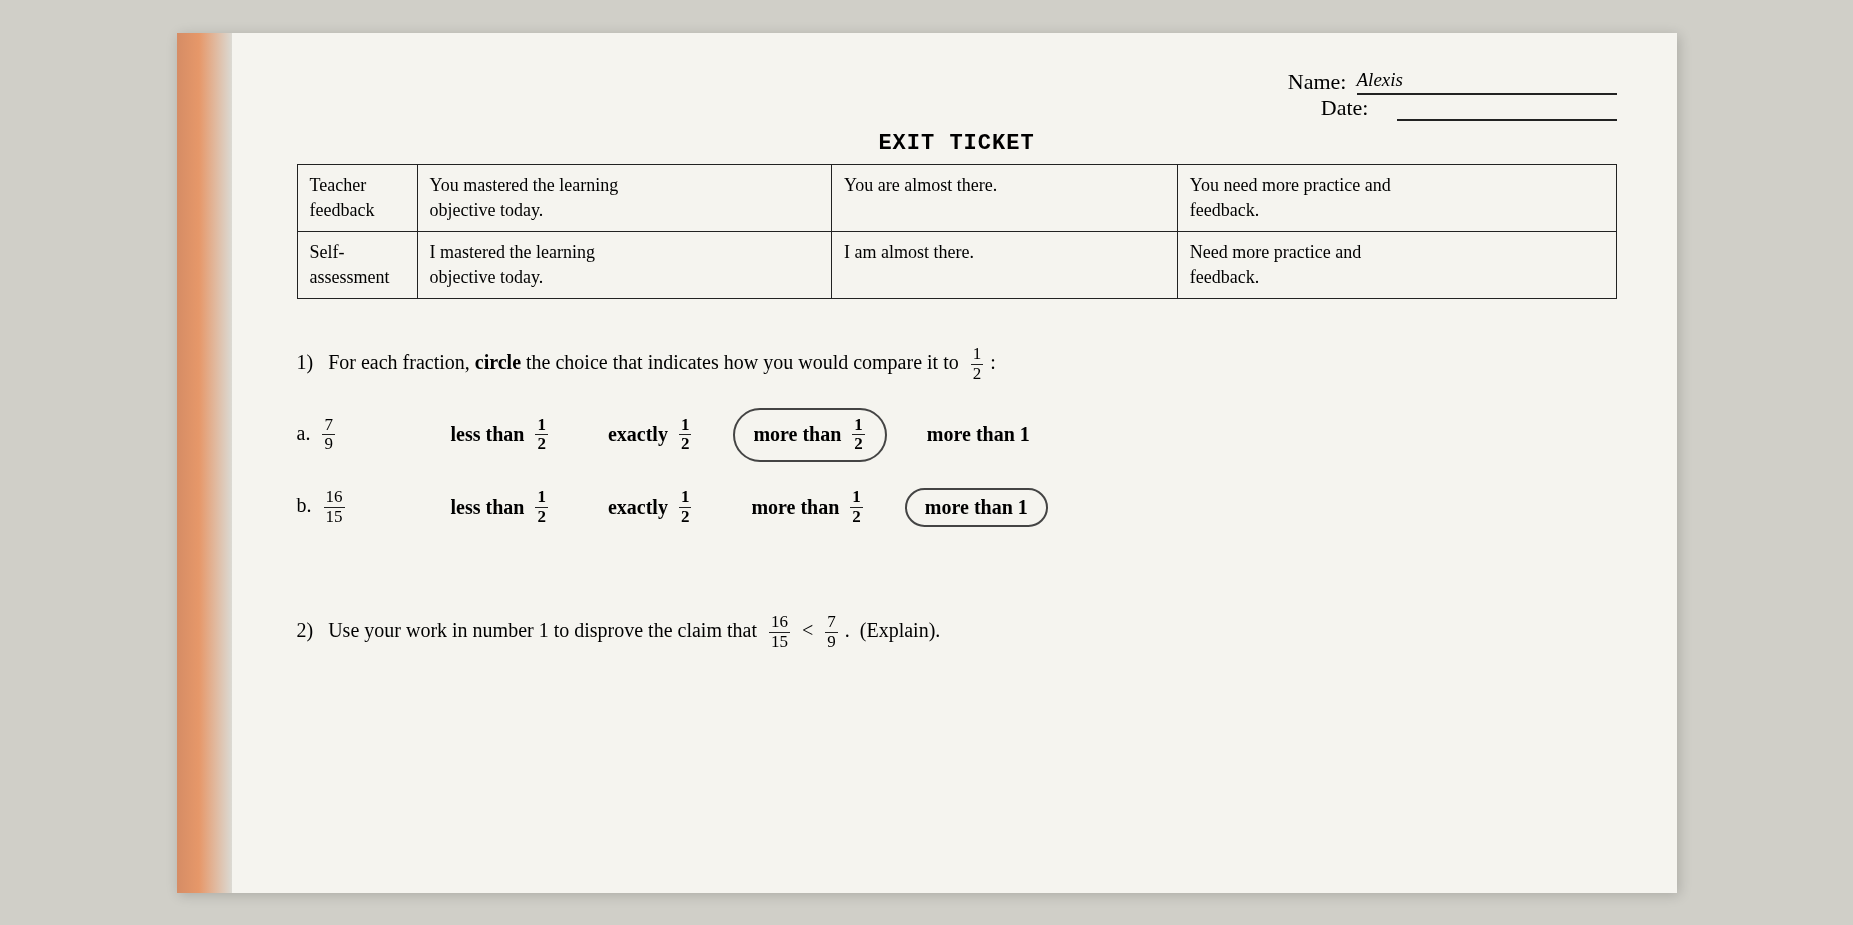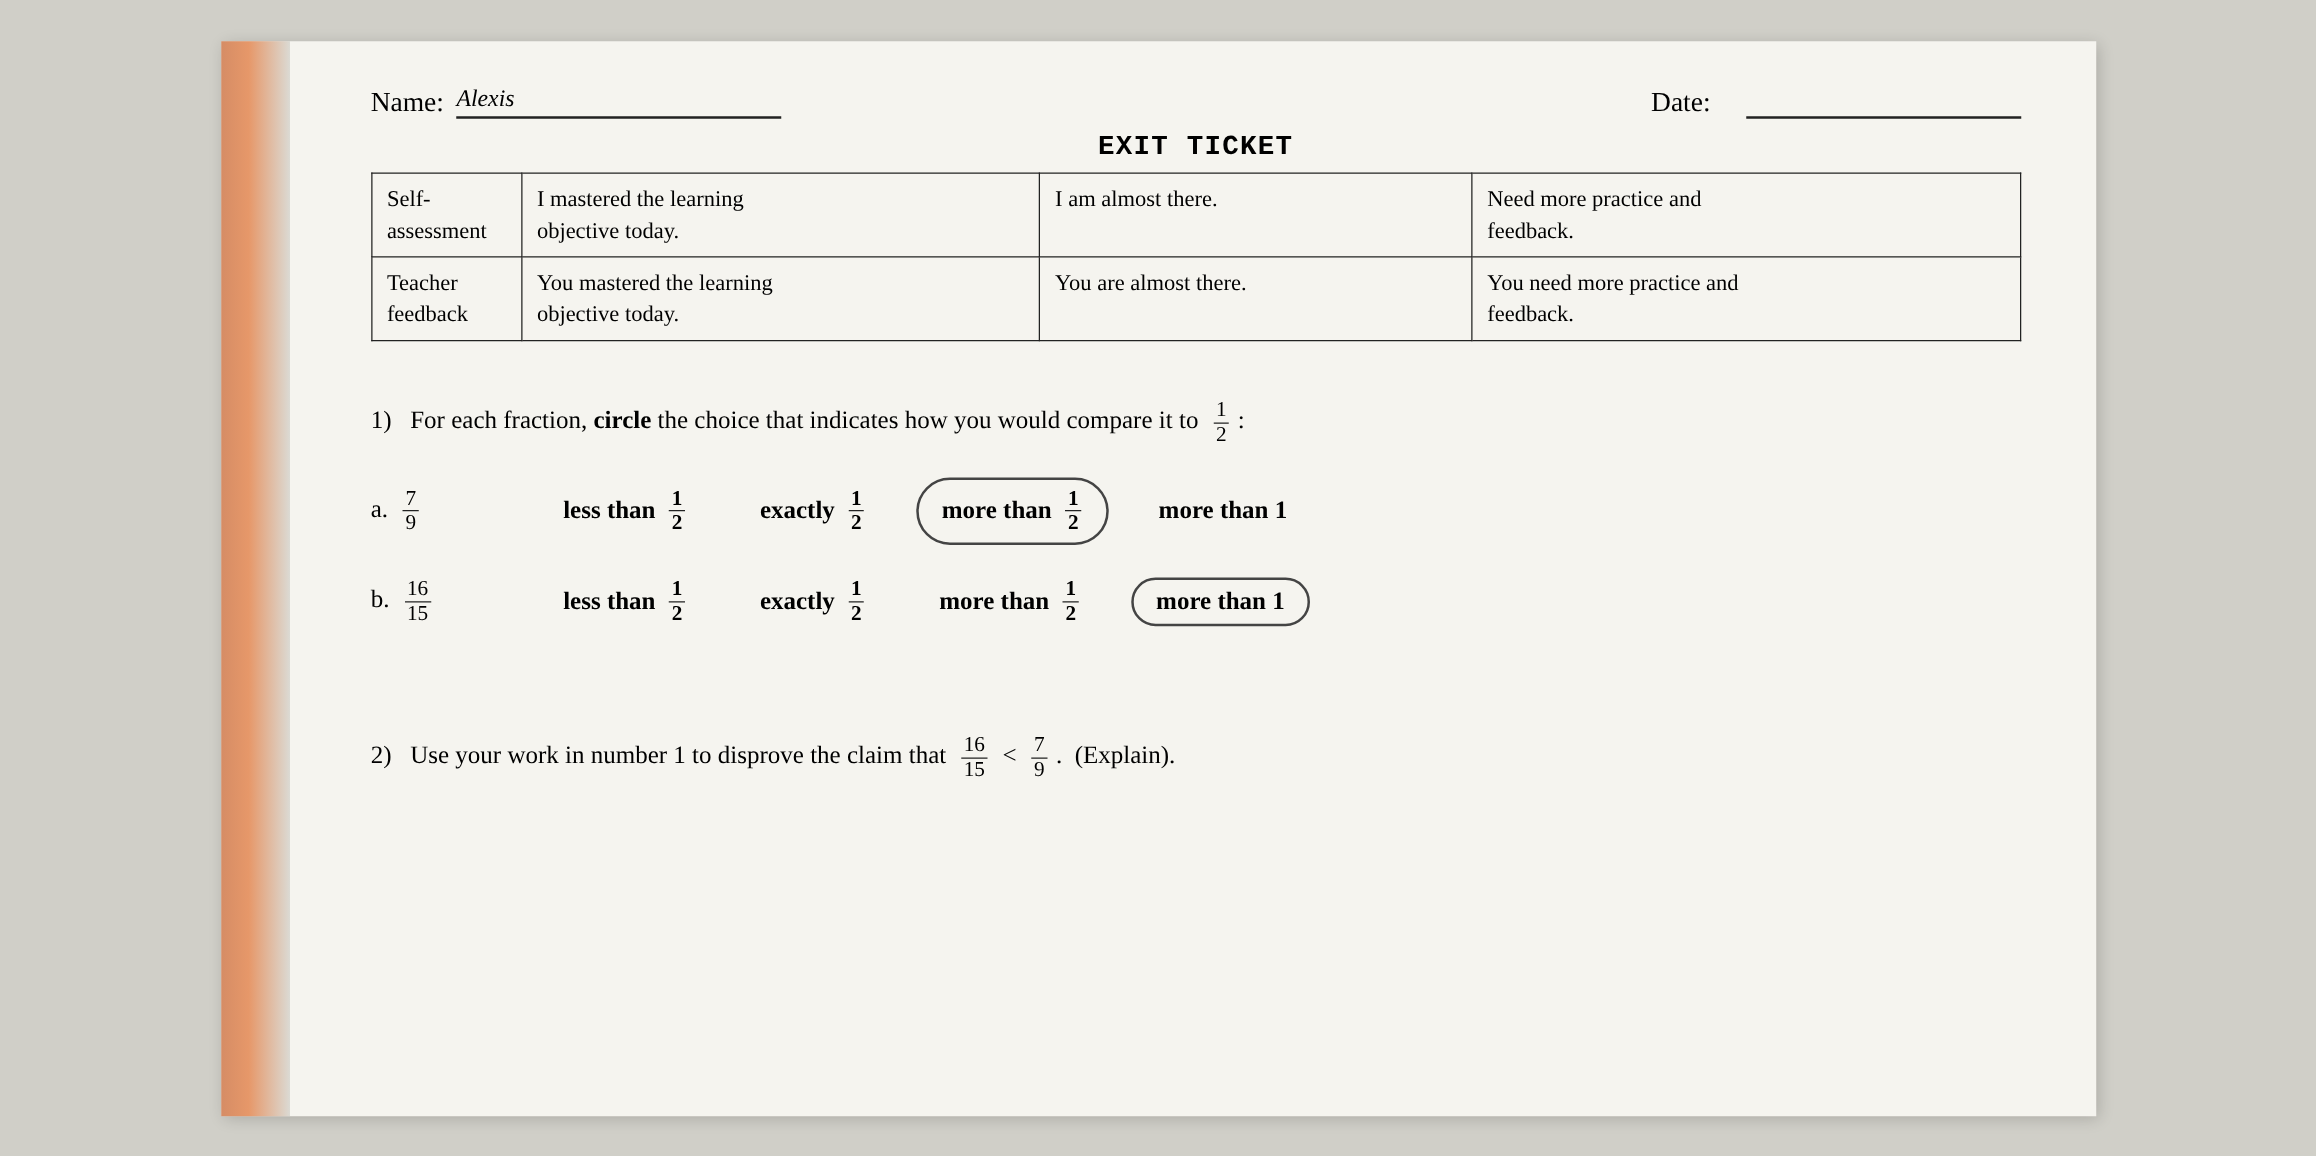--- a/index.html
+++ b/index.html
@@ -18,20 +18,21 @@
       min-height: 860px;
       padding: 36px 60px 40px 60px;
       position: relative;
       box-shadow: 2px 2px 12px rgba(0,0,0,0.18);
     }
     .header-row {
       display: flex;
       justify-content: space-between;
       align-items: flex-end;
       margin-bottom: 10px;
+      flex-direction: column;
     }
     .name-line {
       font-size: 22px;
       display: flex;
       align-items: flex-end;
       gap: 10px;
     }
     .name-label {
       font-size: 22px;
       font-weight: normal;
@@ -169,30 +170,30 @@
       <span class="date-value"></span>
     </div>
   </div>
 
   <div class="exit-ticket-title" style="padding-left:60px;font-family:Liberation Mono, monospace;">EXIT TICKET</div>
 
   <div style="padding-left:60px;">
     <table class="assessment-table">
       <tbody>
         <tr>
+          <td>Teacher<br>feedback</td>
+          <td>You mastered the learning<br>objective today.</td>
+          <td>You are almost there.</td>
+          <td>You need more practice and<br>feedback.</td>
+        </tr>
+        <tr>
           <td>Self-<br>assessment</td>
           <td>I mastered the learning<br>objective today.</td>
           <td>I am almost there.</td>
           <td>Need more practice and<br>feedback.</td>
-        </tr>
-        <tr>
-          <td>Teacher<br>feedback</td>
-          <td>You mastered the learning<br>objective today.</td>
-          <td>You are almost there.</td>
-          <td>You need more practice and<br>feedback.</td>
         </tr>
       </tbody>
     </table>
   </div>
 
   <div class="question-section" style="padding-left:60px;">
     <div class="question-1">
       <span>1)&nbsp;&nbsp;</span>
       <span>For each fraction, </span>
       <span class="bold">circle</span>

